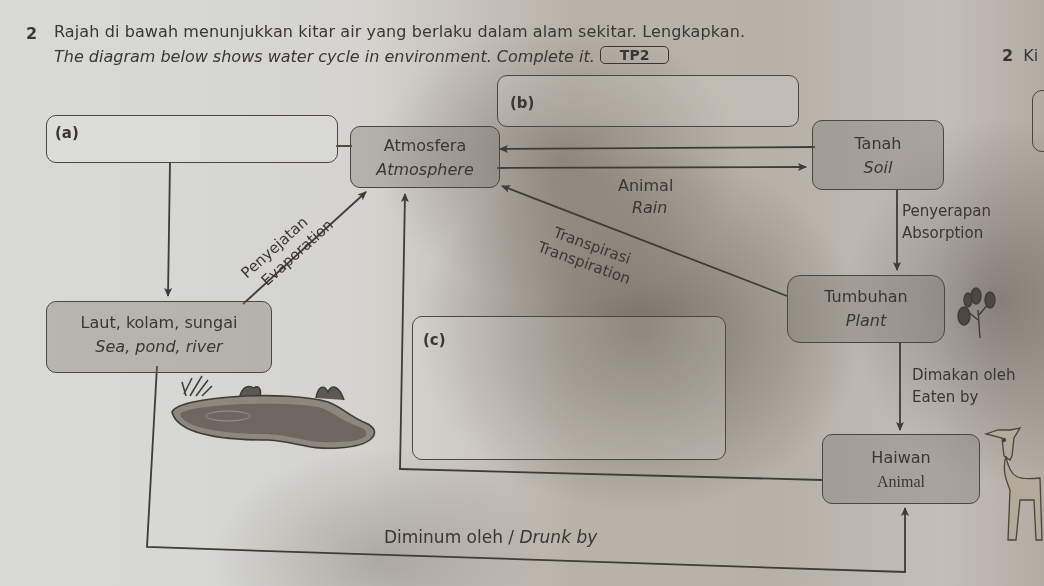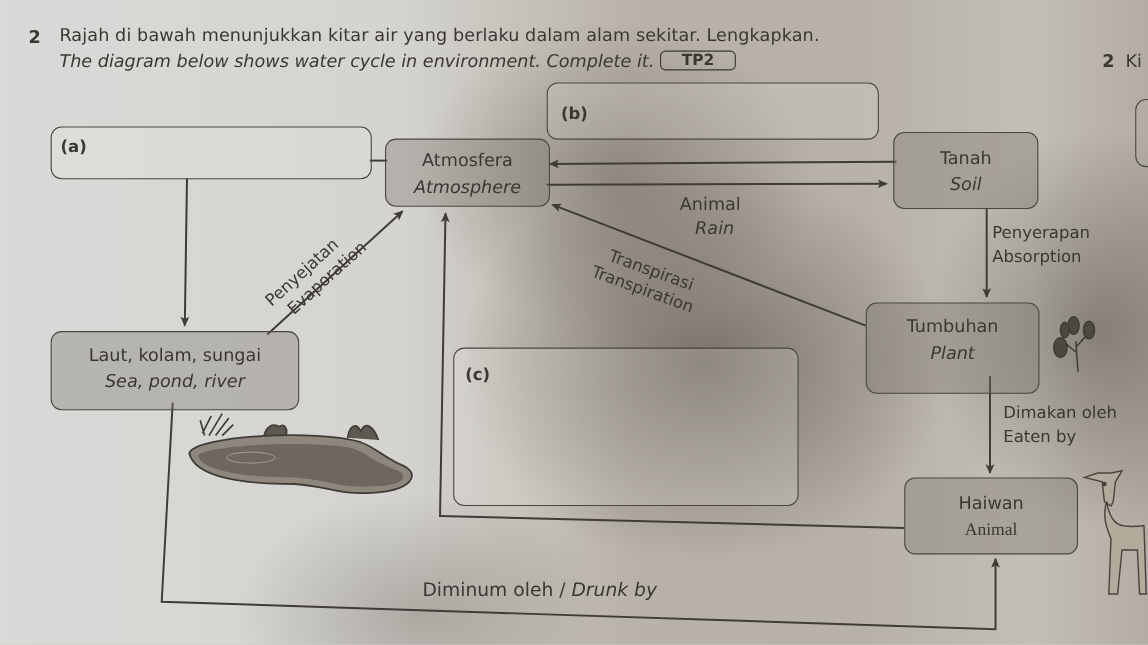--- a/index.html
+++ b/index.html
@@ -93,21 +93,21 @@
   <div class="box filled" style="left:812px;top:120px;width:132px;height:70px;">
     <div class="t" style="top:12px;">Tanah</div>
     <div class="t it" style="top:36px;">Soil</div>
   </div>
 
   <div class="box filled" style="left:46px;top:301px;width:226px;height:72px;">
     <div class="t" style="top:10px;">Laut, kolam, sungai</div>
     <div class="t it" style="top:34px;">Sea, pond, river</div>
   </div>
 
-  <div class="box filled" style="left:787px;top:275px;width:158px;height:83px;">
+  <div class="box filled" style="left:787px;top:275px;width:158px;height:68px;border-radius:13px;">
     <div class="t" style="top:10px;">Tumbuhan</div>
     <div class="t it" style="top:34px;">Plant</div>
   </div>
 
   <div class="box filled" style="left:822px;top:434px;width:158px;height:70px;">
     <div class="t" style="top:12px;">Haiwan</div>
     <div class="t" style="top:36px;font-family:Liberation Serif, serif;">Animal</div>
   </div>
 
   <div class="label" style="left:618px;top:175px;text-align:center;">

